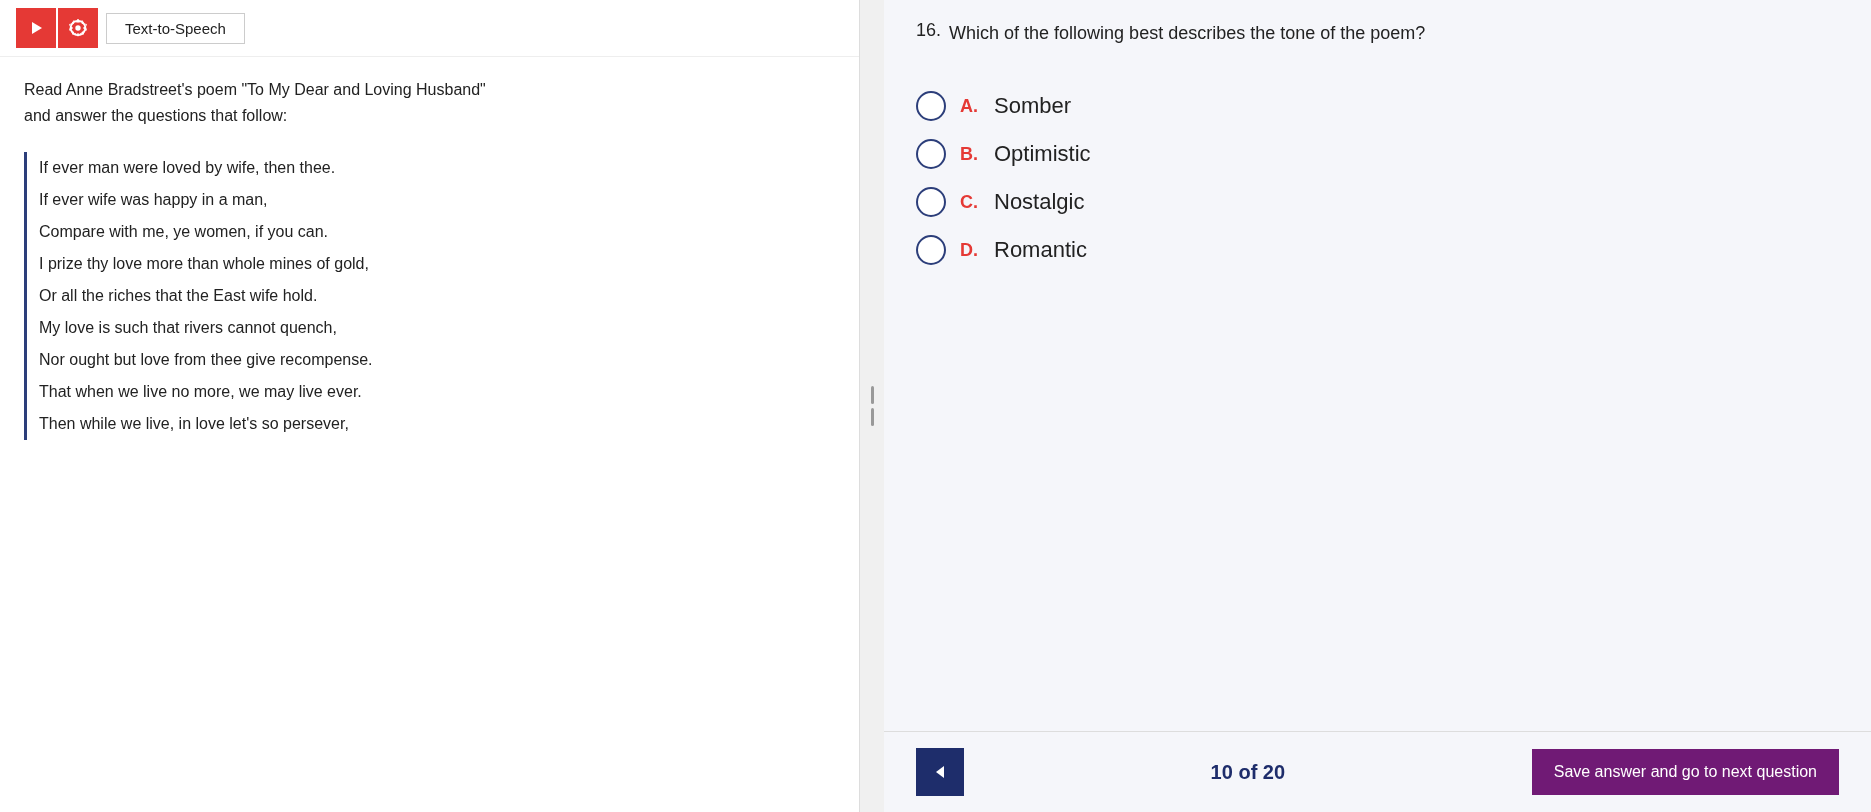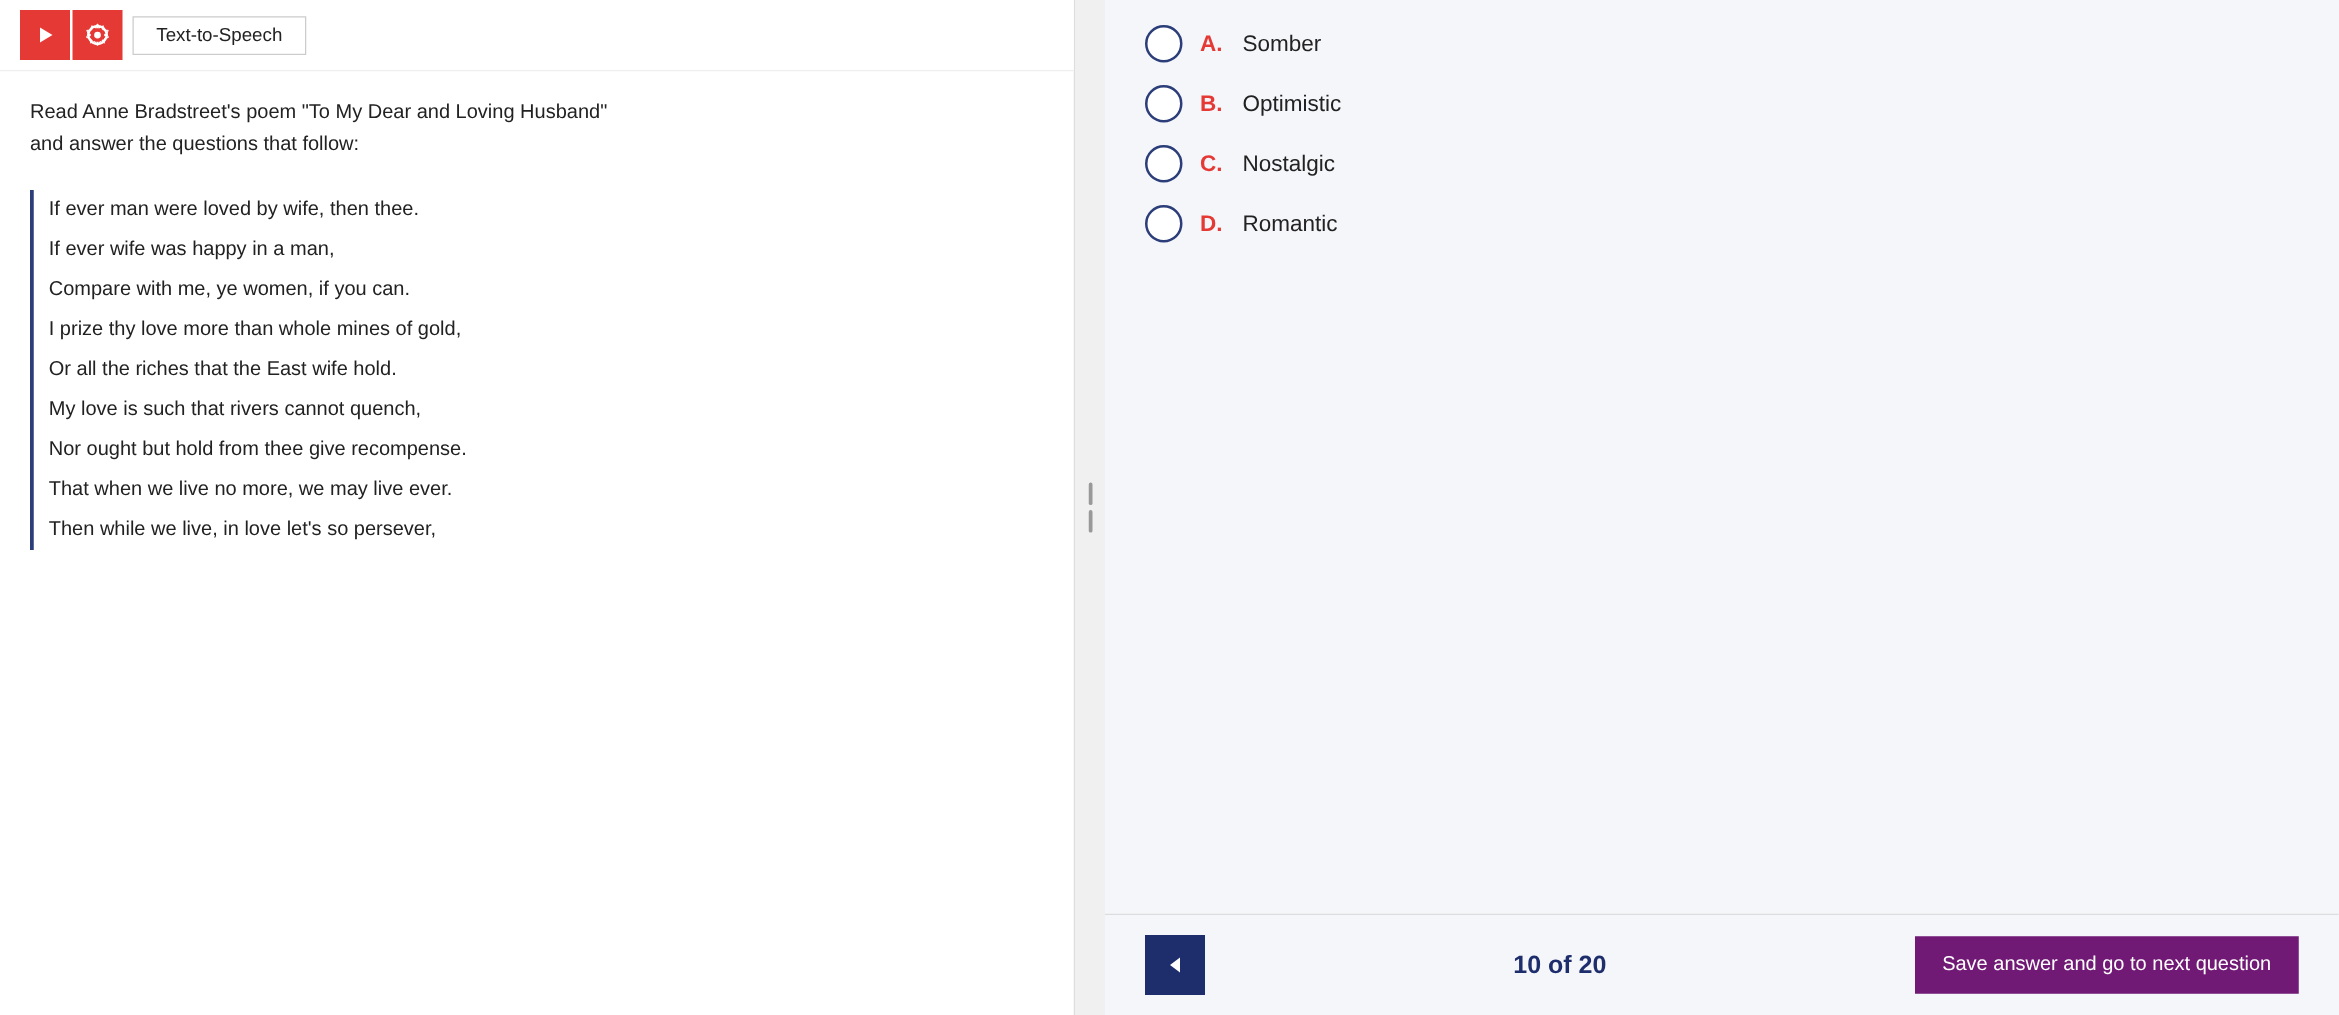--- a/index.html
+++ b/index.html
@@ -178,21 +178,21 @@
       font-weight: bold;
       min-width: 20px;
     }
 
     .option-letter.a { color: #e53935; }
     .option-letter.b { color: #e53935; }
     .option-letter.c { color: #e53935; }
     .option-letter.d { color: #e53935; }
 
     .option-text {
-      font-size: 18px;
+      font-size: 22px;
       color: #222;
     }
 
     
     .bottom-bar {
       position: absolute;
       bottom: 0;
       left: 0;
       right: 0;
       display: flex;
@@ -277,35 +277,39 @@
       <span>Read Anne Bradstreet's poem "To My Dear and Loving Husband"</span><br>
       <span>and answer the questions that follow:</span>
     </div>
     <div class="poem-lines">
         <p>If ever man were loved by wife, then thee.</p>
         <p>If ever wife was happy in a man,</p>
         <p>Compare with me, ye women, if you can.</p>
         <p>I prize thy love more than whole mines of gold,</p>
         <p>Or all the riches that the East wife hold.</p>
         <p>My love is such that rivers cannot quench,</p>
-        <p>Nor ought but hold from thee give recompense.</p>
+        <p>Nor ought but love from thee give recompense.</p>
         <p>That when we live no more, we may live ever.</p>
         <p>Then while we live, in love let's so persever,</p>
       </div>
   </div>
 </div>
 
 <div class="divider">
   <div class="drag-handle">
     <div class="drag-bar"></div>
     <div class="drag-bar"></div>
   </div>
 </div>
 
 <div class="right-panel">
+  <div class="question-header">
+    <span class="question-number">16.</span>
+    <span class="question-text">Which of the following best describes the tone of the poem?</span>
+  </div>
 
   <div class="options-list">
   <div class="option-item">
         <div class="option-radio"></div>
         <span class="option-letter a">A.</span>
         <span class="option-text">Somber</span>
       </div>
       <div class="option-item">
         <div class="option-radio"></div>
         <span class="option-letter b">B.</span>

